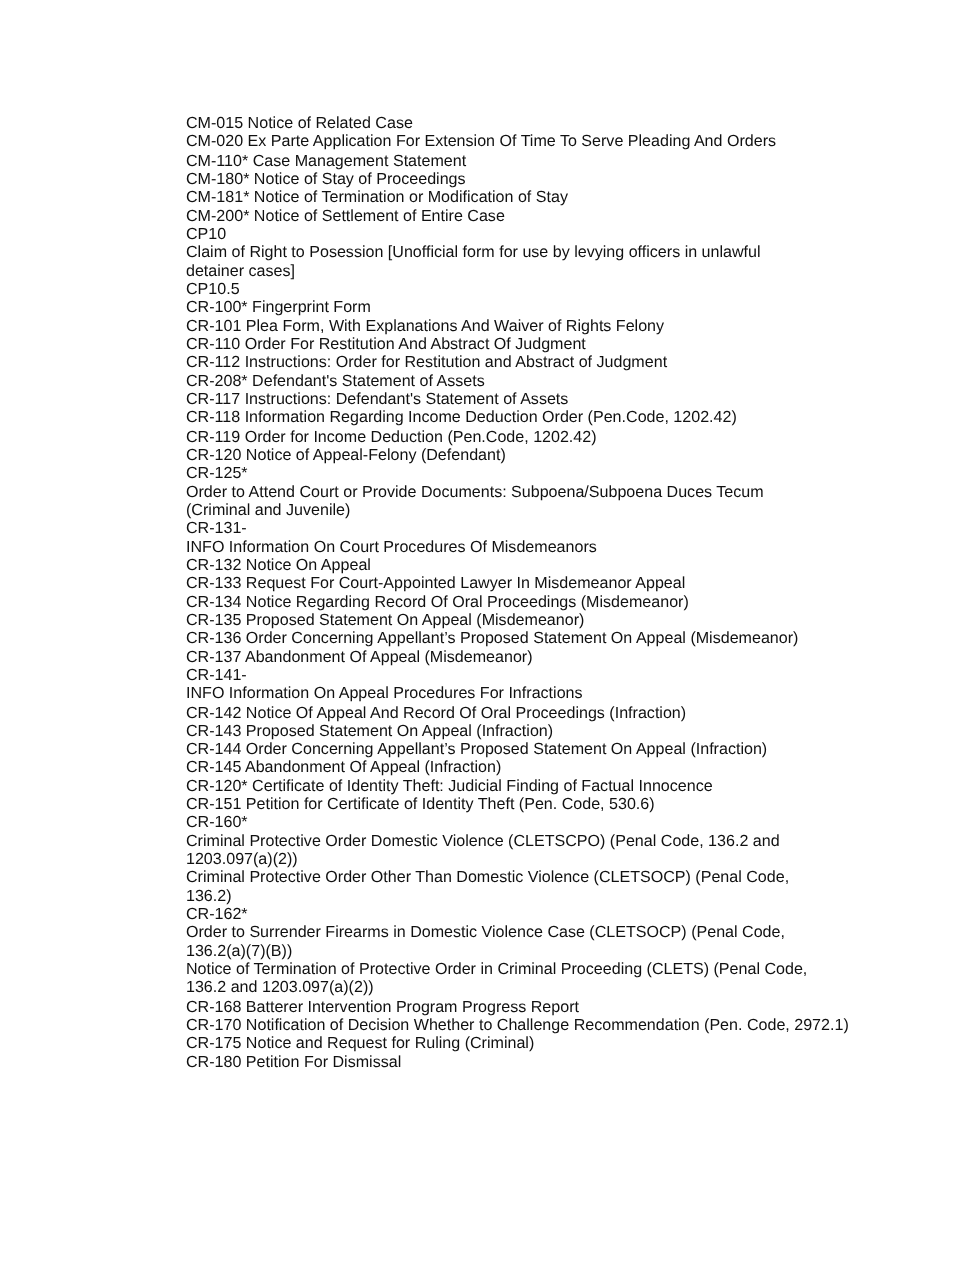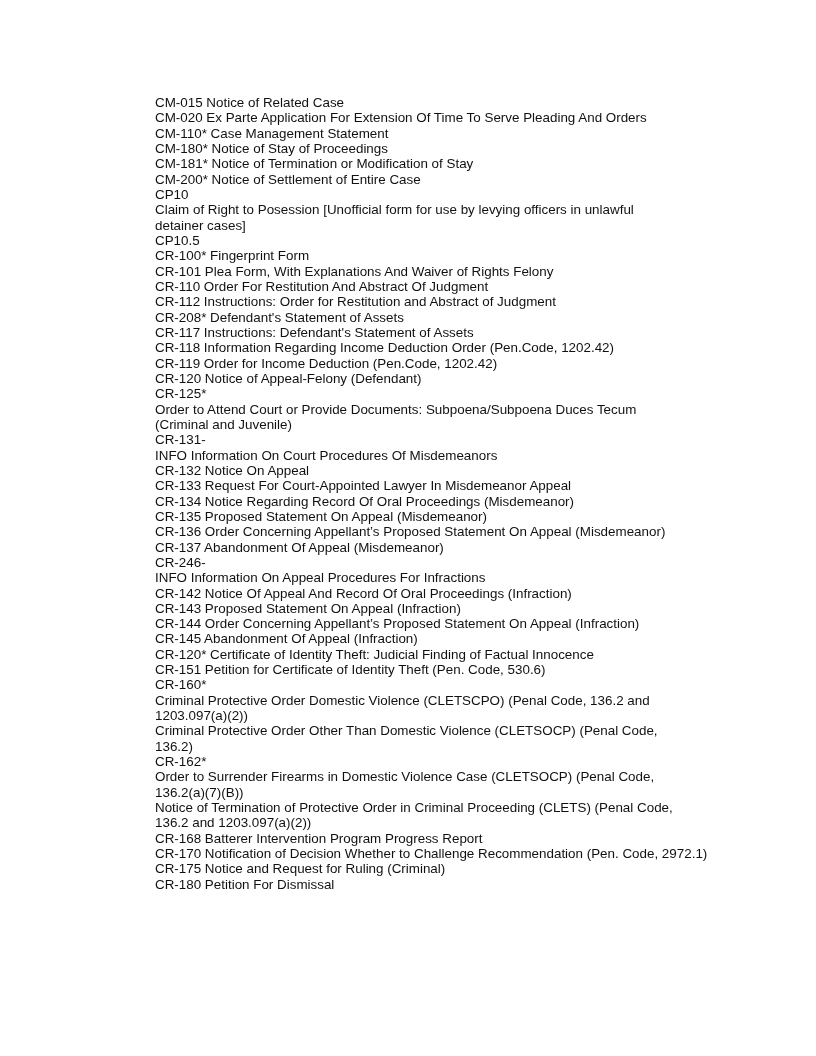--- a/index.html
+++ b/index.html
@@ -45,21 +45,21 @@
       <span class="line">Order to Attend Court or Provide Documents: Subpoena/Subpoena Duces Tecum</span>
       <span class="line">(Criminal and Juvenile)</span>
       <span class="line">CR-131-</span>
       <span class="line">INFO Information On Court Procedures Of Misdemeanors</span>
       <span class="line">CR-132 Notice On Appeal</span>
       <span class="line">CR-133 Request For Court-Appointed Lawyer In Misdemeanor Appeal</span>
       <span class="line">CR-134 Notice Regarding Record Of Oral Proceedings (Misdemeanor)</span>
       <span class="line">CR-135 Proposed Statement On Appeal (Misdemeanor)</span>
       <span class="line">CR-136 Order Concerning Appellant’s Proposed Statement On Appeal (Misdemeanor)</span>
       <span class="line">CR-137 Abandonment Of Appeal (Misdemeanor)</span>
-      <span class="line">CR-246-</span>
+      <span class="line">CR-141-</span>
       <span class="line">INFO Information On Appeal Procedures For Infractions</span>
       <span class="line">CR-142 Notice Of Appeal And Record Of Oral Proceedings (Infraction)</span>
       <span class="line">CR-143 Proposed Statement On Appeal (Infraction)</span>
       <span class="line">CR-144 Order Concerning Appellant’s Proposed Statement On Appeal (Infraction)</span>
       <span class="line">CR-145 Abandonment Of Appeal (Infraction)</span>
       <span class="line">CR-120* Certificate of Identity Theft: Judicial Finding of Factual Innocence</span>
       <span class="line">CR-151 Petition for Certificate of Identity Theft (Pen. Code, 530.6)</span>
       <span class="line">CR-160*</span>
       <span class="line">Criminal Protective Order Domestic Violence (CLETSCPO) (Penal Code, 136.2 and</span>
       <span class="line">1203.097(a)(2))</span>

